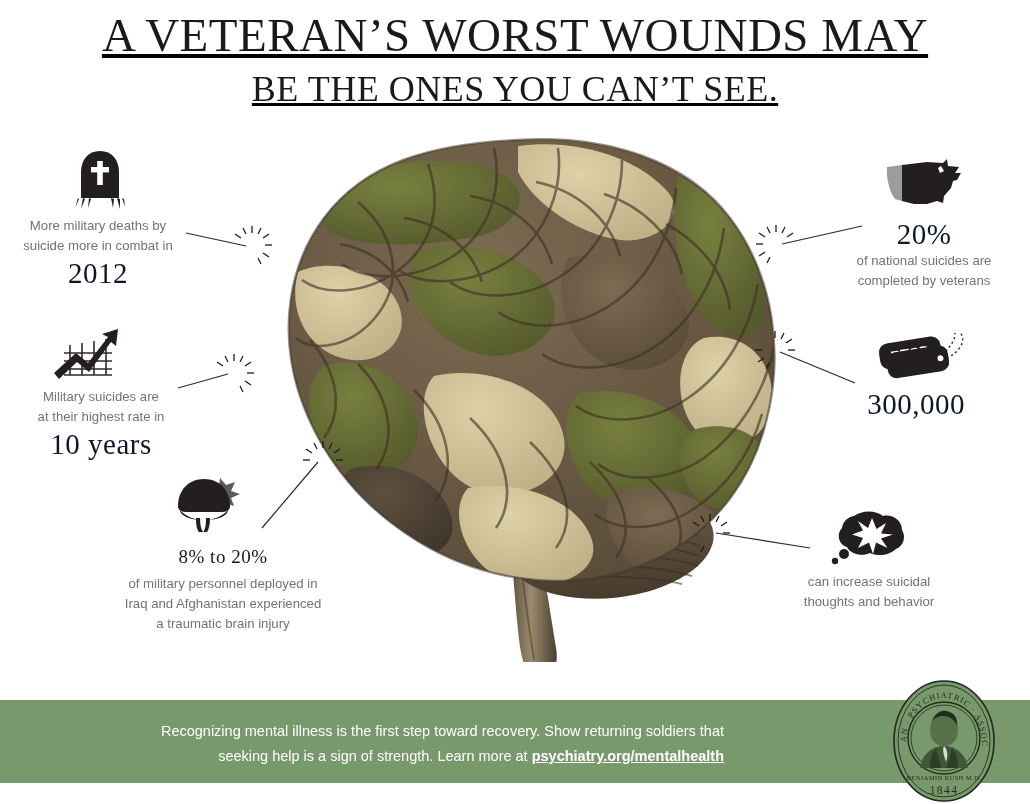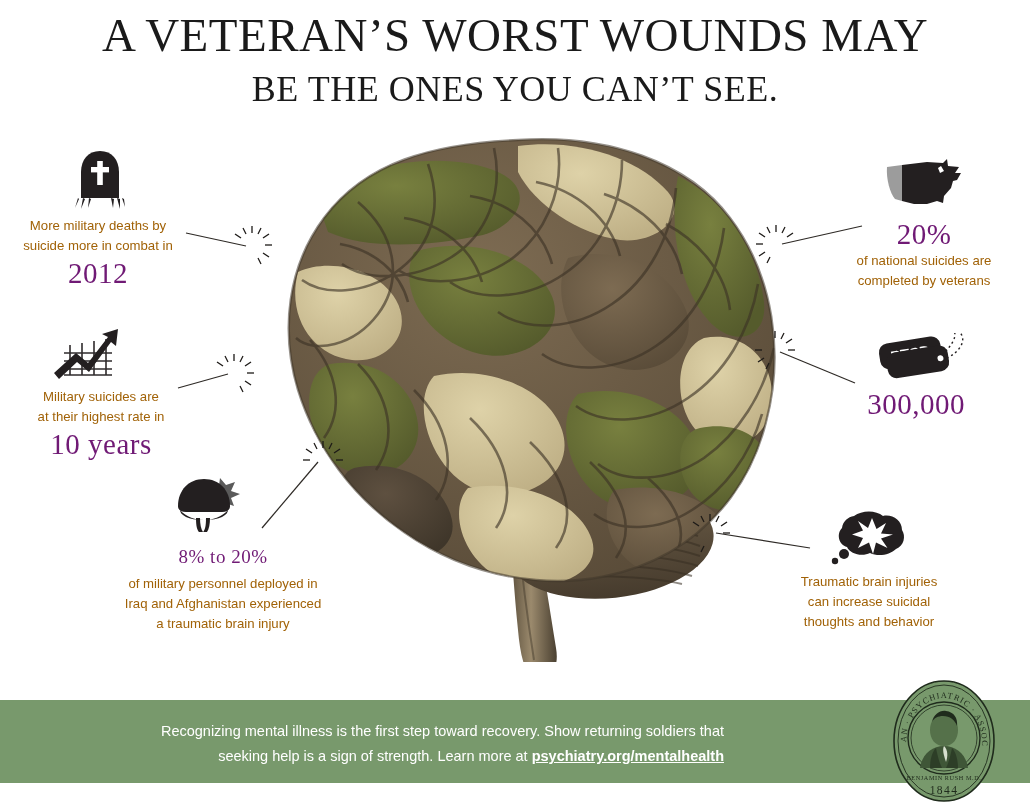--- a/index.html
+++ b/index.html
@@ -22,20 +22,21 @@
   }
 
   
   #title-block {
     position: absolute;
     top: 8px;
     left: 0;
     width: 1030px;
     text-align: center;
     z-index: 40;
+    text-decoration: underline;
   }
   .title-line {
     font-family: "Liberation Serif", serif;
     color: #1a1a1a;
     font-weight: 400;
     letter-spacing: 0.5px;
     white-space: nowrap;
   }
   #title-line-1 { font-size: 47px; line-height: 54px; }
   #title-line-2 { font-size: 36px; line-height: 54px; }
@@ -65,29 +66,29 @@
     position: absolute;
     z-index: 30;
   }
   .fact-icon {
     display: block;
     margin: 0 auto 6px auto;
   }
   .fact-body {
     font-size: 13.2px;
     line-height: 20px;
-    color: #a16207;
+    color: #737373;
     text-align: center;
     font-family: "Liberation Sans", sans-serif;
   }
   .fact-number {
     font-family: "Liberation Serif", serif;
     font-size: 29px;
     line-height: 34px;
-    color: #701a75;
+    color: #0f172a;
     text-align: center;
     letter-spacing: 0.5px;
   }
   .fact-number.big { font-size: 19px; }
 
   
   #fact-suicide-deaths { left: 2px;  top: 148px; width: 192px; }
   #fact-suicide-deaths .fact-icon { margin-left: 72px; }
   #fact-suicide-rate   { left: 6px;  top: 325px; width: 190px; }
   #fact-suicide-rate .fact-icon { margin-left: 40px; }
@@ -433,21 +434,20 @@
   <div class="fact" id="fact-tbi-suicidal">
     <svg class="fact-icon" width="86" height="56" viewBox="0 0 86 56" aria-hidden="true">
       <path d="M28 6 C36 0 50 0 57 6 C66 4 76 10 76 20 C80 26 78 36 70 39
                C64 45 52 47 44 43 C36 47 24 44 21 37 C13 35 10 24 16 18
                C17 11 22 7 28 6 Z" fill="#231f20"></path>
       <circle cx="18" cy="44" r="5" fill="#231f20"></circle>
       <circle cx="9" cy="51" r="3.2" fill="#231f20"></circle>
       <path d="M46 8 L50.5 19 L60 13 L55 23.5 L67 24.5 L55 28.5 L61.5 38 L50 32.5 L47 44 L43 32.5 L32 38 L37 28 L26 24.5 L37 20.5 L32 11 L42 18 Z" fill="#ffffff"></path>
     </svg>
     <div class="fact-body">
-      <div>Traumatic brain injuries</div>
       <div>can increase suicidal</div>
       <div>thoughts and behavior</div>
     </div>
   </div>
 
   <div id="footer">
     <div id="footer-text">
       <span>Recognizing mental illness is the first step toward recovery. Show returning soldiers that</span><br>
       <span>seeking help is a sign of strength. </span><span>Learn more at </span><a id="footer-link" href="#">psychiatry.org/mentalhealth</a>
     </div>

